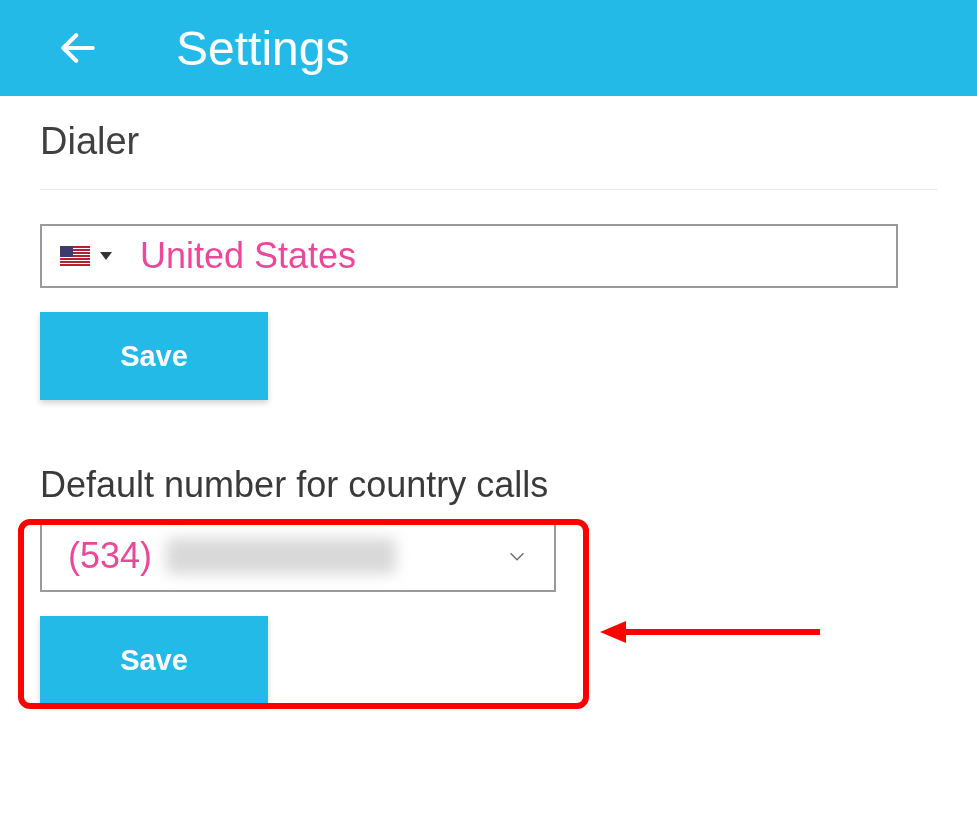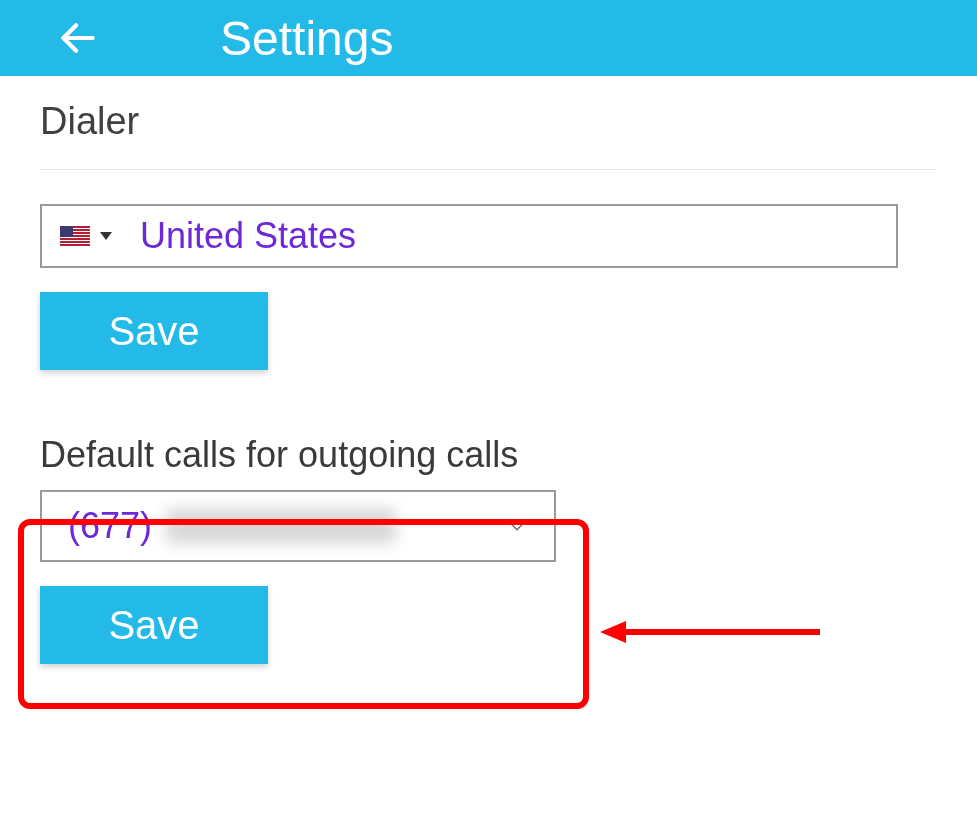--- a/index.html
+++ b/index.html
@@ -5,25 +5,25 @@
     * { box-sizing: border-box; margin: 0; padding: 0; }
     body {
       width: 977px;
       height: 833px;
       font-family: -apple-system, BlinkMacSystemFont, "Segoe UI", Arial, sans-serif;
       background: #fff;
       position: relative;
     }
     .header {
       background: #24bae8;
-      height: 76px;
+      height: 96px;
       display: flex;
       align-items: center;
       padding-left: 56px;
-      gap: 120px;
+      gap: 76px;
     }
     .back-arrow {
       color: #fff;
       display: flex;
       align-items: center;
       cursor: pointer;
     }
     .back-arrow svg { width: 44px; height: 44px; }
     .header-title {
       color: #fff;
@@ -82,31 +82,31 @@
     }
     .mini-caret {
       margin-left: 10px;
       width: 0; height: 0;
       border-left: 6px solid transparent;
       border-right: 6px solid transparent;
       border-top: 8px solid #333;
     }
     .select-value {
       font-size: 36px;
-      color: #6d28d9;
+      color: #ec4899;
       margin-left: 28px;
     }
     .save-btn {
       background: #24bae8;
       color: #fff;
       border: none;
-      font-size: 40px;
-      font-weight: 400;
+      font-size: 29px;
+      font-weight: 700;
       width: 228px;
-      height: 78px;
+      height: 88px;
       margin-top: 24px;
       cursor: pointer;
       box-shadow: 0 3px 6px rgba(0,0,0,0.18);
     }
     .number-section { margin-top: 64px; }
     .number-select {
       width: 516px;
       height: 72px;
       justify-content: space-between;
       padding: 0 26px;
@@ -156,24 +156,24 @@
   <hr class="divider">
 
   <div class="select-box country-select">
     <div class="flag"></div>
     <div class="mini-caret"></div>
     <div class="select-value">United States</div>
   </div>
   <button class="save-btn">Save</button>
 
   <div class="number-section">
-    <div class="field-label">Default calls for outgoing calls</div>
+    <div class="field-label">Default number for country calls</div>
     <div class="select-box number-select">
       <div class="number-left">
-        <span class="select-value" style="margin-left:0">(677)</span>
+        <span class="select-value" style="margin-left:0">(534)</span>
         <div class="blur-blob"></div>
       </div>
       <svg class="chev" viewBox="0 0 24 24">
         <path d="M5 9l7 7 7-7"></path>
       </svg>
     </div>
     <button class="save-btn">Save</button>
   </div>
 
 </div>

